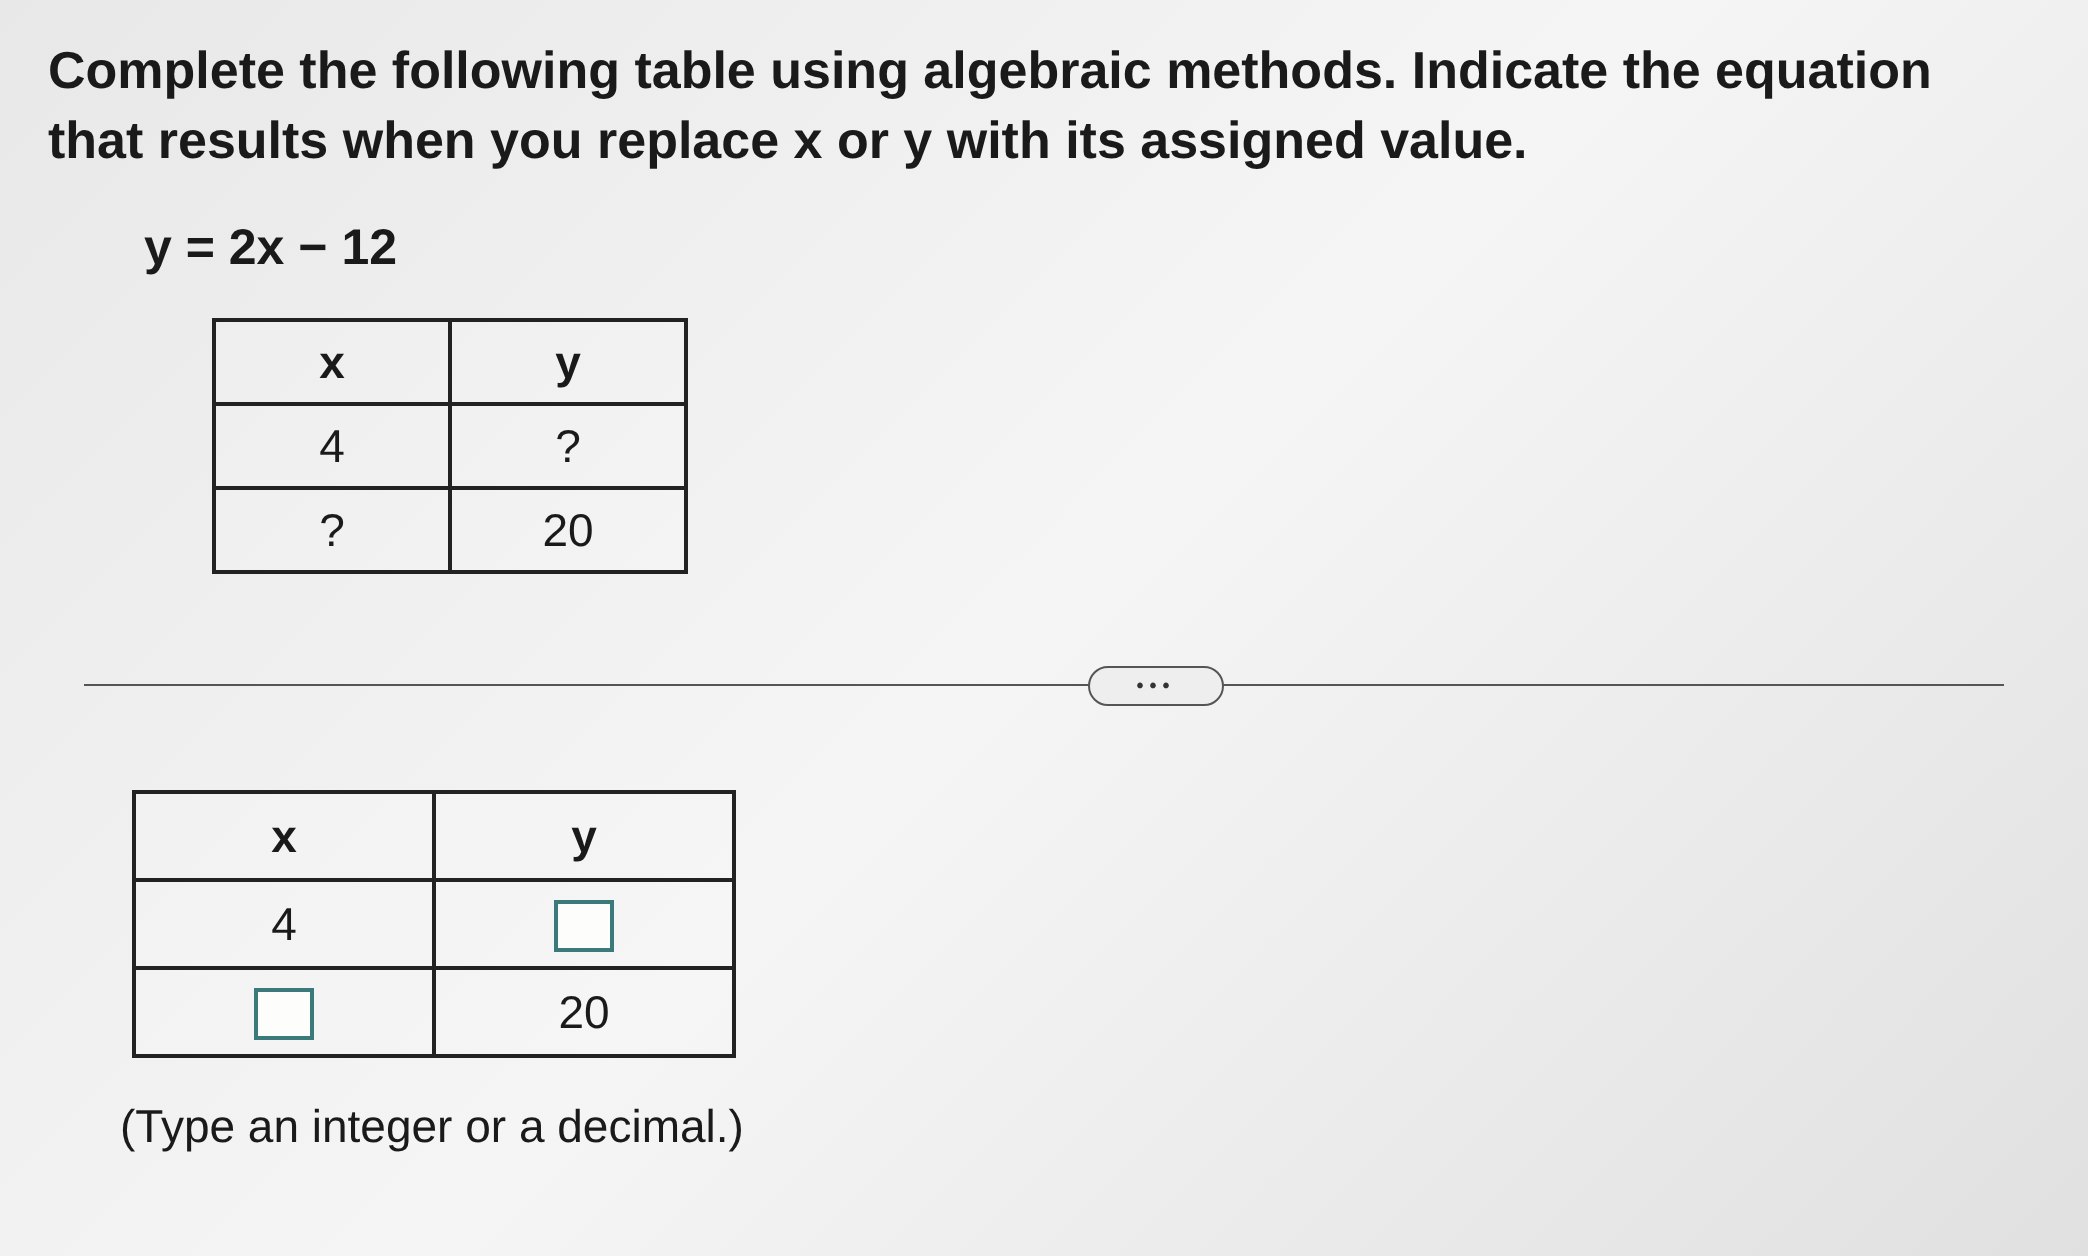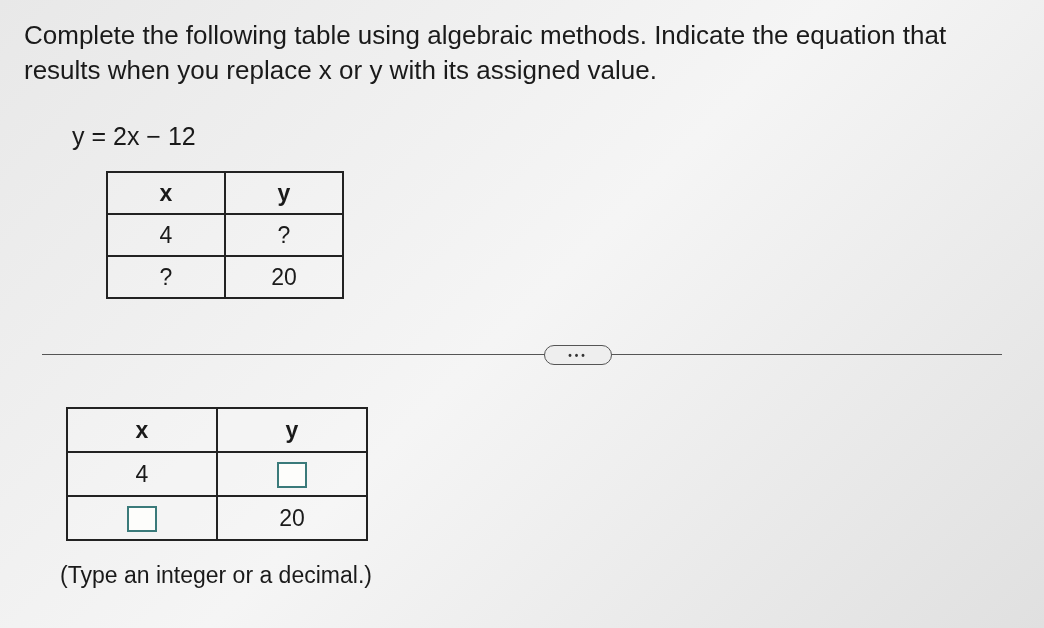--- a/index.html
+++ b/index.html
@@ -13,26 +13,28 @@
     color: #1a1a1a;
     position: relative;
     overflow: hidden;
   }
   .page {
     padding: 18px 24px 0 24px;
   }
   .instructions {
     font-size: 26px;
     line-height: 1.35;
-    margin-bottom: 34px;
+    margin-bottom: 22px;
+    font-weight: bold;
   }
   .equation {
     font-size: 25px;
     margin-left: 48px;
     margin-bottom: 20px;
+    font-weight: bold;
   }
   .table1 {
     margin-left: 82px;
     border-collapse: collapse;
   }
   .table1 td {
     border: 2px solid #222;
     width: 118px;
     height: 42px;
     text-align: center;

